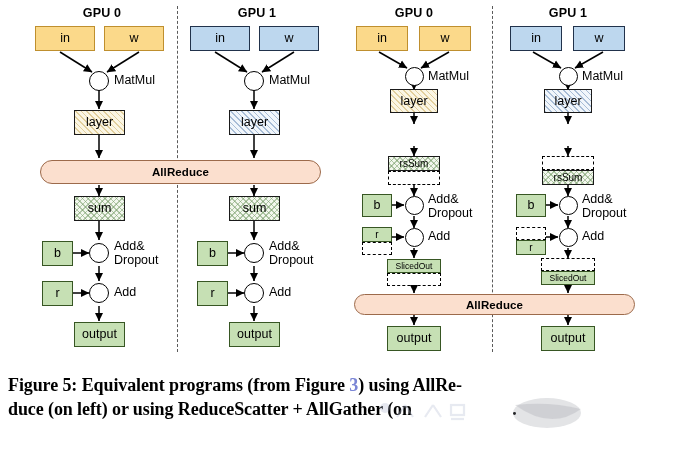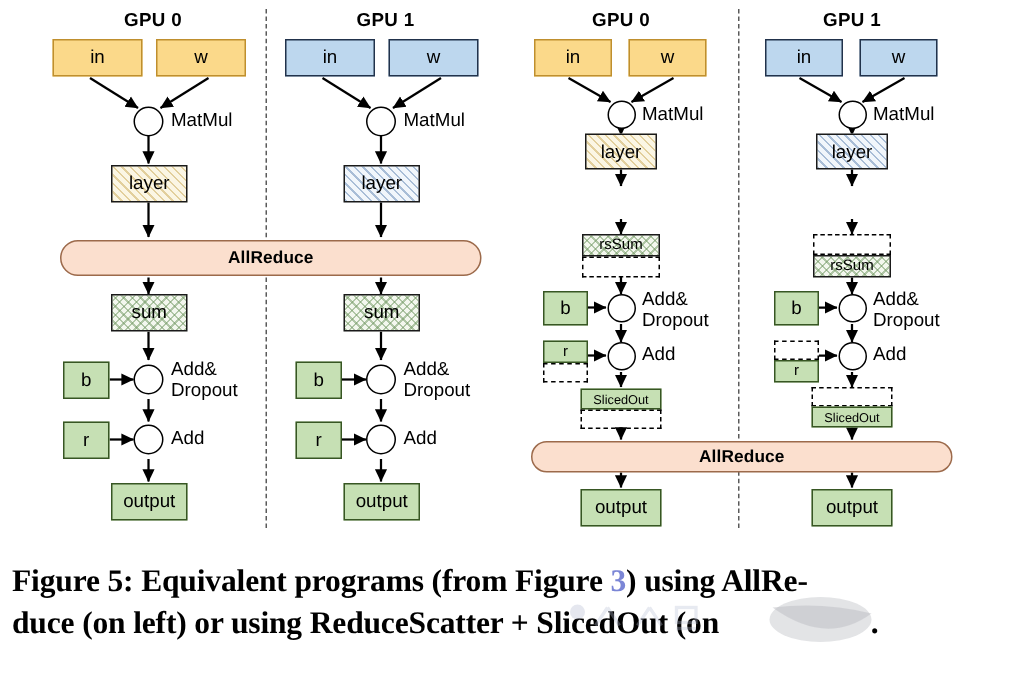--- a/index.html
+++ b/index.html
@@ -61,21 +61,21 @@
   .divider{border-left:1.6px dashed #5a5a5a;}
 
   
   svg.arrows{position:absolute;left:0;top:0;width:677px;height:449px;
              overflow:visible;pointer-events:none;}
 
   
   .caption{
     position:absolute;left:8px;top:374px;width:665px;
     font-family:"Liberation Serif",serif;font-weight:bold;
-    font-size:21px;line-height:1.32;color:#000;letter-spacing:-0.1px;
+    font-size:18px;line-height:1.32;color:#000;letter-spacing:-0.1px;
   }
   .link{color:#7B86D6;}
 
   
   .wm{position:absolute;pointer-events:none;opacity:.45;}
 </style>
 </head>
 <body>
 
 <div class="canvas">
@@ -222,21 +222,21 @@
 
   <div class="abs ghost" style="left:541px;top:258px;width:54px;height:13px;"></div>
   <div class="abs node n-green small" style="left:541px;top:271px;width:54px;height:14px;">SlicedOut</div>
 
   <div class="abs node n-green" style="left:541px;top:326px;width:54px;height:25px;">output</div>
 
   <div class="abs pill" style="left:354px;top:294px;width:281px;height:21px;">AllReduce</div>
 
   <div class="caption">
     <span>Figure 5: Equivalent programs (from Figure </span><span class="link">3</span><span>) using AllRe-</span><br>
-    <span>duce (on left) or using ReduceScatter + SlicedOut (on</span>
+    <span>duce (on left) or using ReduceScatter + AllGather (on</span>
     <span style="display:inline-block;width:96px;"></span><span>.</span>
   </div>
 
   <svg class="wm" style="left:375px;top:375px;width:230px;height:60px;" viewBox="0 0 230 60">
     <g fill="none" stroke="#b9bfd4" stroke-width="2.2" opacity=".75">
       <path d="M30,30 l-8,12 M30,30 l8,12"></path>
       <path d="M58,30 l-8,12 M58,30 l8,12"></path>
       <rect x="76" y="30" width="13" height="10"></rect>
       <path d="M76,44 h13"></path>
     </g>

